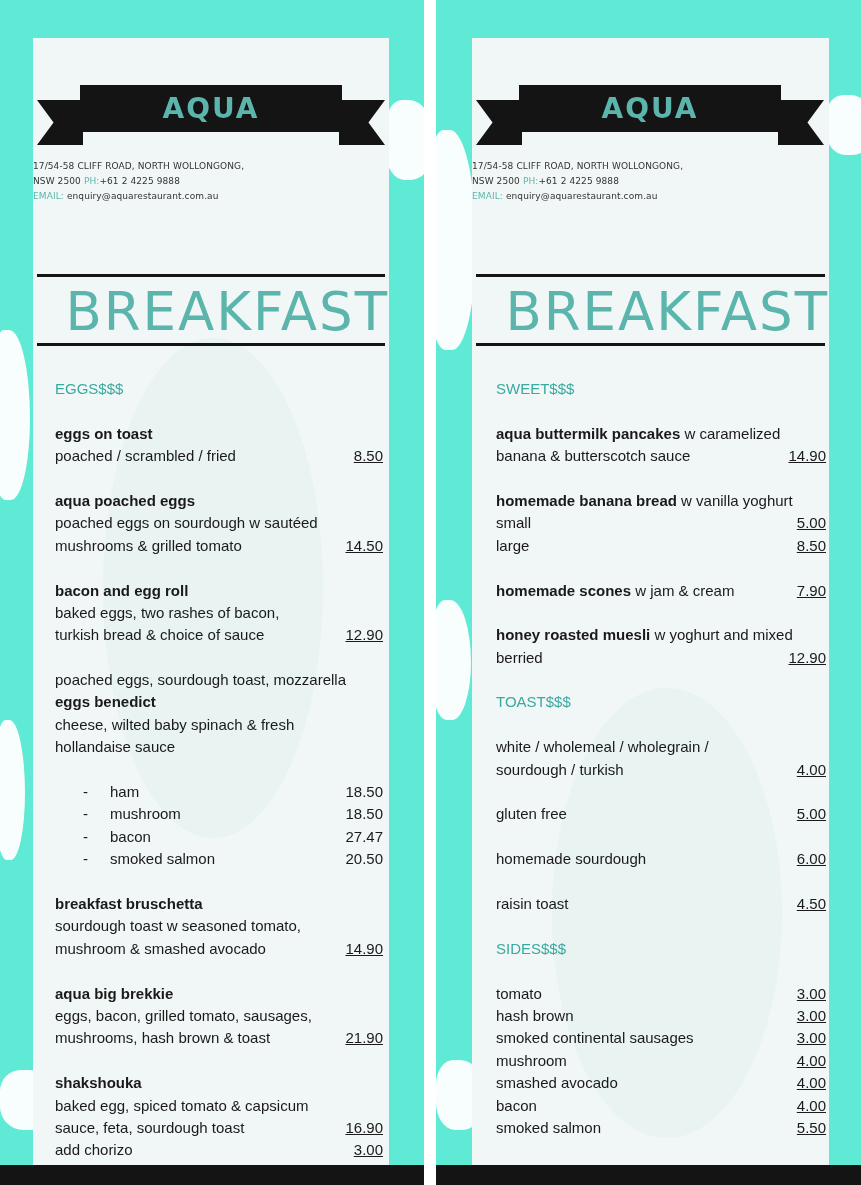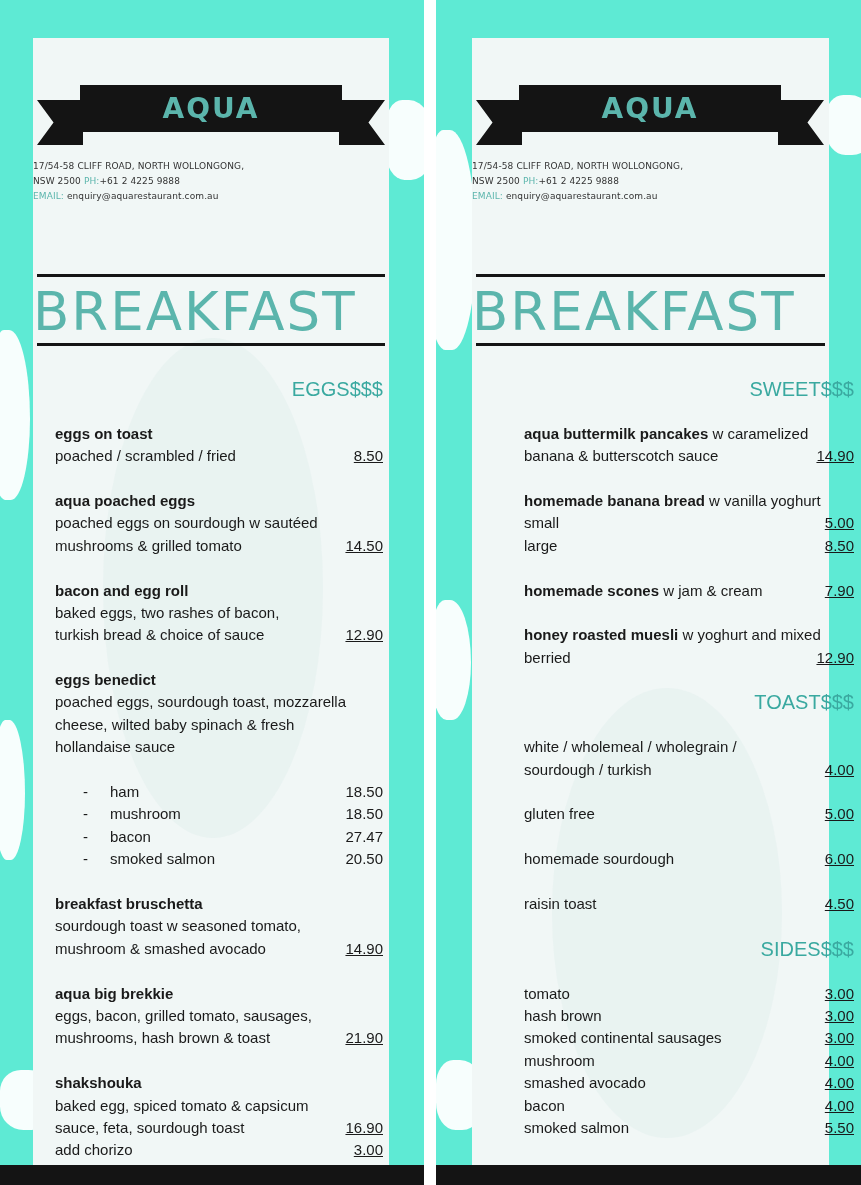--- a/index.html
+++ b/index.html
@@ -25,25 +25,25 @@
   .banner .tail.r { right: 0; clip-path: polygon(0 0, 100% 0, 64% 50%, 100% 100%, 0 100%); }
   .banner .main { position: absolute; left: 43px; right: 43px; top: 0; height: 47px; background: #141414;
                   display: flex; align-items: center; justify-content: center; }
   .banner .logo { color: #5bb5ac; font-family: "DejaVu Sans", sans-serif; font-weight: bold; font-size: 28px; letter-spacing: 2px; }
 
   .address { position: absolute; top: 121px; left: 0; width: 100%; text-align: left;
              font-family: "DejaVu Sans", sans-serif; font-size: 9px; line-height: 15px; color: #333; letter-spacing: 0.1px; }
   .address .accent { color: #5bb5ac; }
 
   .rule { position: absolute; left: 4px; right: 4px; height: 3px; background: #141414; }
-  .title { position: absolute; top: 244px; left: 0; width: 100%; text-align: left;
+  .title { position: absolute; top: 244px; left: 0; width: 100%; text-align: right;
            font-family: "DejaVu Sans", sans-serif; font-size: 53px; color: #5bb5ac; letter-spacing: 2px; font-weight: normal; line-height: 60px; }
 
   .content { position: absolute; left: 22px; width: 328px; font-family: "Liberation Sans", sans-serif; font-size: 15px; line-height: 22.4px; color: #1a1a1a; }
-  .section-head { display: flex; justify-content: flex-end; color: #3aa9a0; font-size: 20px; height: 22.4px; }
+  .section-head { display: flex; justify-content: flex-start; color: #3aa9a0; font-size: 15px; height: 22.4px; }
   .row { display: flex; justify-content: space-between; height: 22.4px; white-space: nowrap; }
   .row .price { text-align: right; text-decoration: underline; }
   .bold { font-weight: bold; }
   .gap { height: 22.4px; }
   .sub { display: flex; height: 22.4px; }
   .sub .dash { width: 55px; padding-left: 28px; }
   .sub .lbl { flex: 1; }
 
   .footer-bar { position: absolute; top: 1165px; height: 20px; background: #141414; }
 </style>
@@ -104,24 +104,24 @@
       <div class="row bold">bacon and egg roll</div>
       <div class="row">
           <span>baked eggs, two rashes of bacon,</span>
         </div>
       <div class="row">
           <span>turkish bread &amp; choice of sauce</span>
           <span class="price">12.90</span>
         </div>
       <div class="gap"></div>
 
+      <div class="row">
+          <span>poached eggs, sourdough toast, mozzarella</span>
+        </div>
       <div class="row bold">eggs benedict</div>
-      <div class="row">
-          <span>poached eggs, sourdough toast, mozzarella</span>
-        </div>
       <div class="row">
           <span>cheese, wilted baby spinach &amp; fresh</span>
         </div>
       <div class="row">
           <span>hollandaise sauce</span>
         </div>
       <div class="gap"></div>
       <div class="sub">
           <span class="dash">-</span>
           <span class="lbl">ham</span>
@@ -200,21 +200,21 @@
     <div class="address">
       <div>17/54-58 CLIFF ROAD, NORTH WOLLONGONG,</div>
       <div><span>NSW 2500 </span><span class="accent">PH:</span><span>+61 2 4225 9888</span></div>
       <div><span class="accent">EMAIL:</span> <span>enquiry@aquarestaurant.com.au</span></div>
     </div>
 
     <div class="rule" style="top:236px;"></div>
     <div class="title">BREAKFAST</div>
     <div class="rule" style="top:305px;"></div>
 
-    <div class="content" style="top:340px;left:24px;width:330px;margin-left:28px;">
+    <div class="content" style="top:340px;left:24px;width:330px;">
       <div class="section-head">
         <span>SWEET</span>
         <span>$$$</span>
       </div>
       <div class="gap"></div>
 
       <div class="row">
           <span><span class="bold">aqua buttermilk pancakes</span><span> w caramelized</span></span>
         </div>
       <div class="row">

